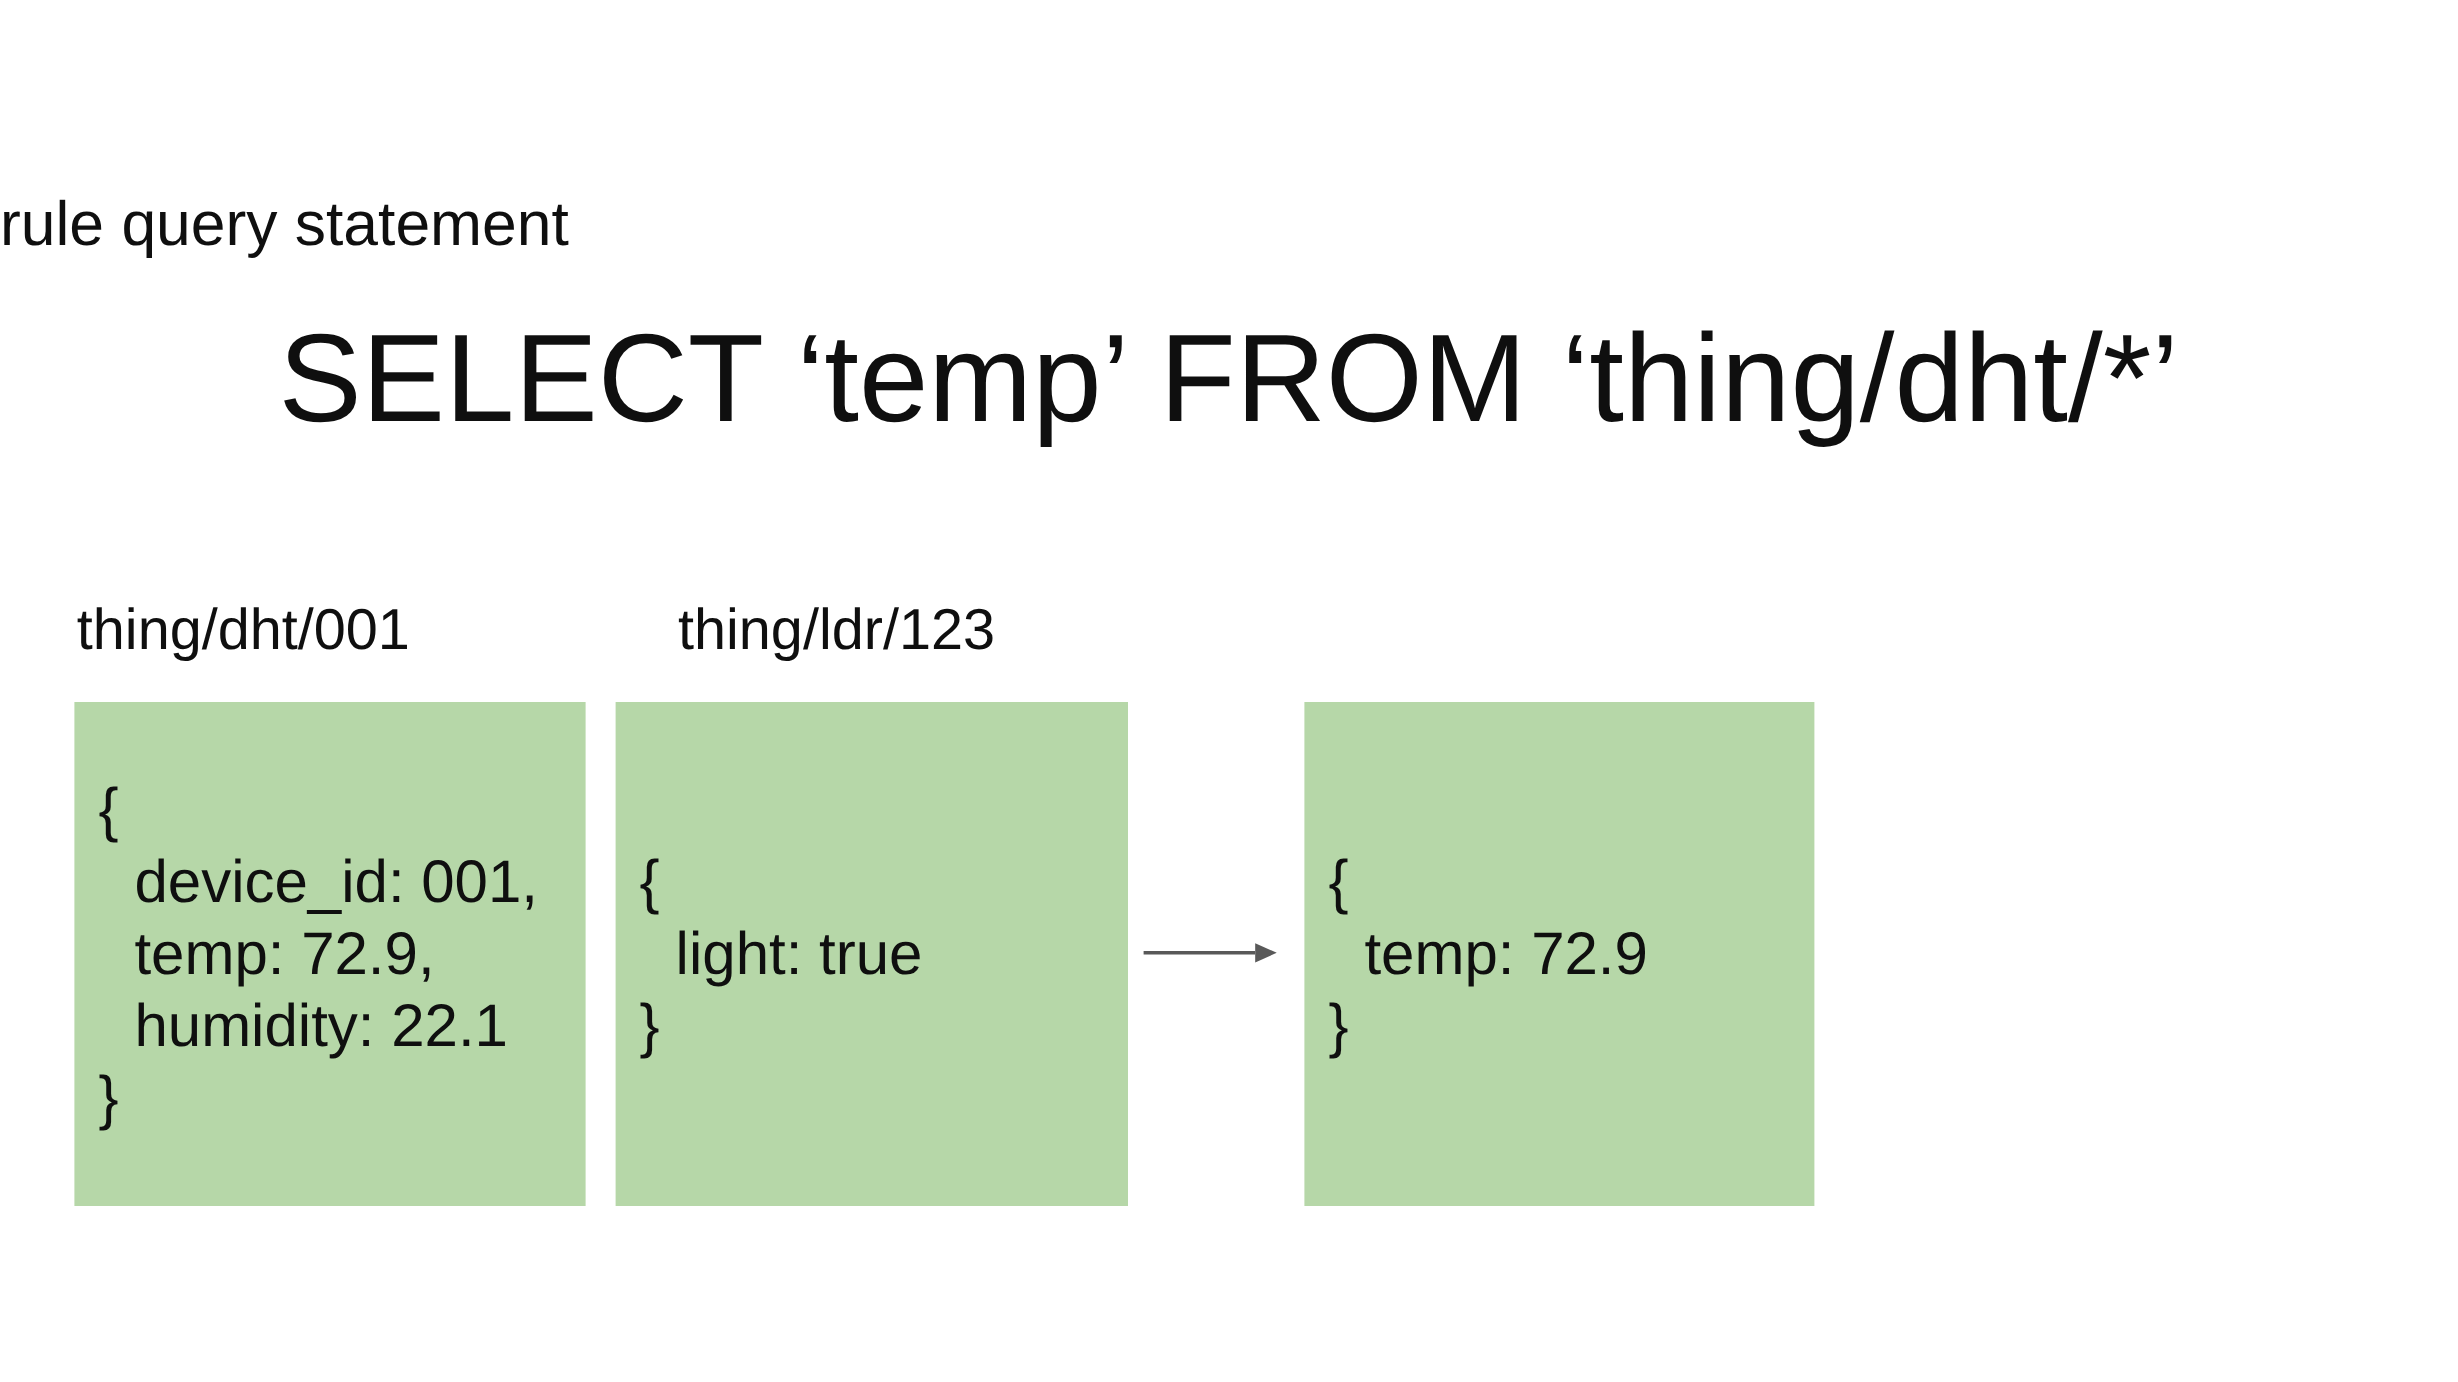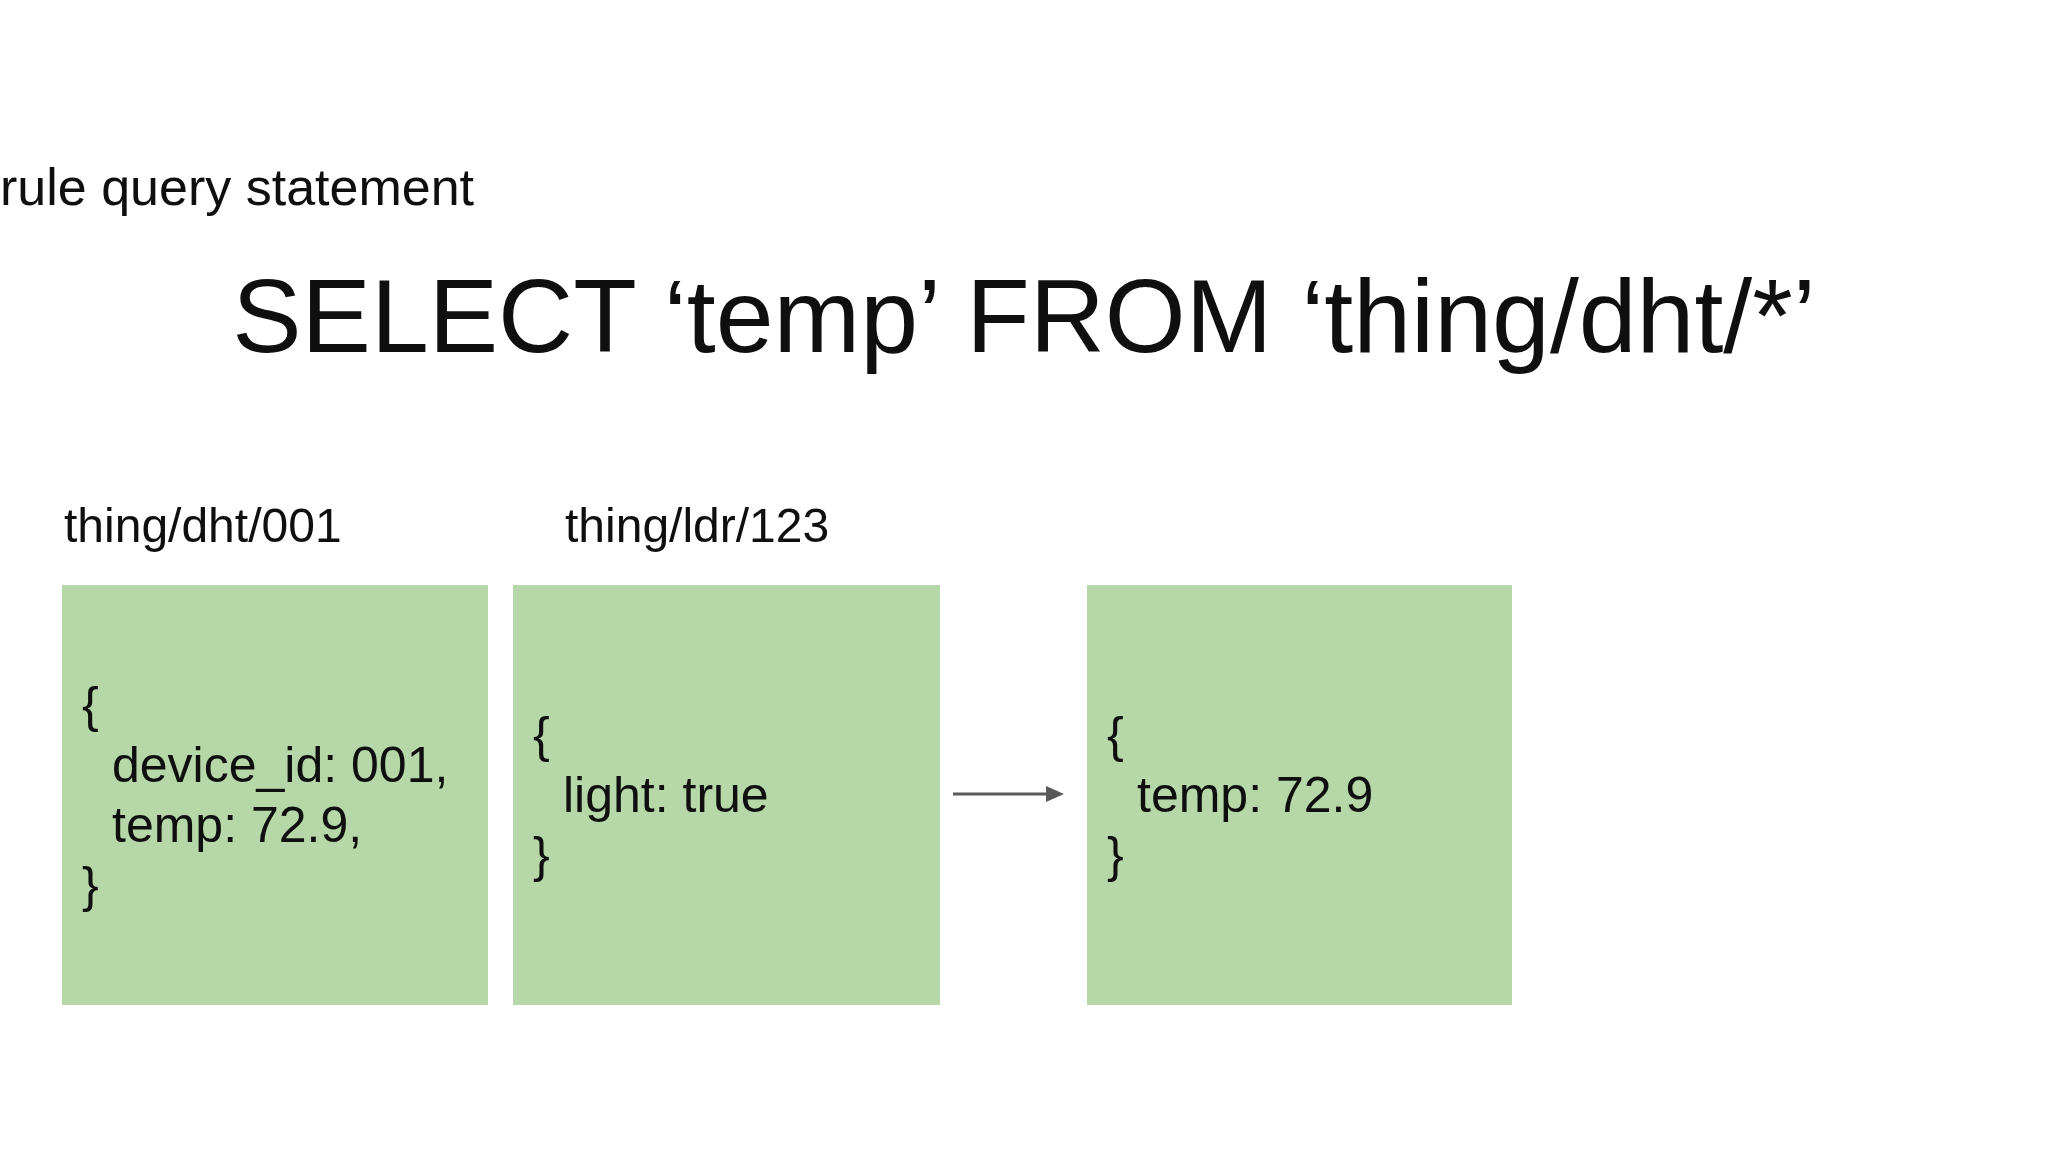--- a/index.html
+++ b/index.html
@@ -91,20 +91,21 @@
   <div class="title">SELECT ‘temp’ FROM ‘thing/dht/*’</div>
 
   <div class="topic-label l1">thing/dht/001</div>
 
   <div class="topic-label l2">thing/ldr/123</div>
 
   <div class="payload-box b1">
     <div class="json-brace">{</div>
     <div class="json-line">device_id: 001,</div>
     <div class="json-line">temp: 72.9,</div>
+    <div class="json-line">humidity: 22.1</div>
     <div class="json-brace">}</div>
   </div>
 
   <div class="payload-box b2">
     <div class="json-brace">{</div>
     <div class="json-line">light: true</div>
     <div class="json-brace">}</div>
   </div>
 
   <svg class="flow-arrow" viewBox="0 0 112 30" xmlns="http://www.w3.org/2000/svg">

